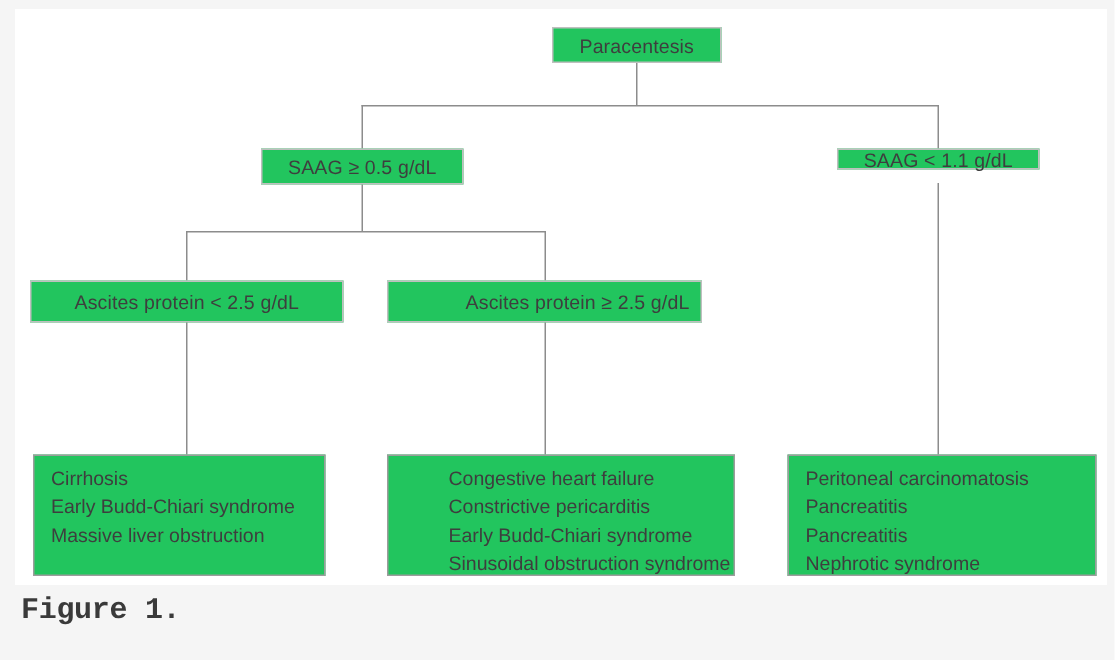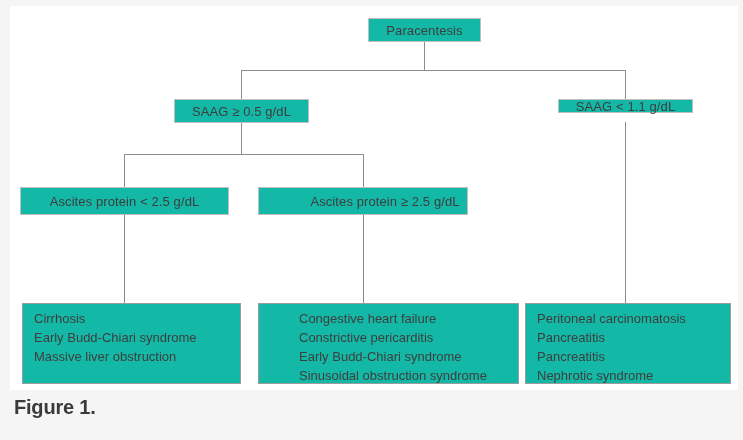--- a/index.html
+++ b/index.html
@@ -11,21 +11,21 @@
     overflow: hidden;
   }
   .stage { position: absolute; left: 0; top: 0; width: 743px; height: 440px; }
   .panel {
     position: absolute;
     left: 10px; top: 6px; width: 728px; height: 384px;
     background: #ffffff;
   }
   .node {
     position: absolute;
-    background: #14b8a6;
+    background: #22c55e;
     color: #3e3e3e;
     font-size: 13px;
     box-sizing: border-box;
   }
   .decision {
     border: 1px solid #bfbfbf;
     display: flex;
     align-items: center;
     justify-content: center;
     text-align: center;
@@ -41,21 +41,21 @@
   }
   .line {
     position: absolute;
     background: #8c8c8c;
   }
   .vline { width: 1px; }
   .hline { height: 1px; }
   .caption-title {
     position: absolute;
     left: 14px; top: 396px;
-    font-family: Liberation Sans, sans-serif;
+    font-family: Liberation Mono, monospace;
     font-weight: bold;
     font-size: 20px;
     color: #3a3a3a;
     letter-spacing: -0.2px;
   }
   .caption-text {
     position: absolute;
     left: 15px; top: 421px;
     font-family: "DejaVu Serif", "Liberation Serif", serif;
     font-size: 12.5px;
@@ -94,27 +94,27 @@
   </div>
 
   <div class="node decision" style="left:20px; top:187px; width:209px; height:28px;">
     <span>Ascites protein &lt; 2.5 g/dL</span>
   </div>
 
   <div class="node decision" style="left:258px; top:187px; width:210px; height:28px;padding-left:44px;">
     <span>Ascites protein ≥ 2.5 g/dL</span>
   </div>
 
-  <div class="node outcome" style="left:22px; top:303px; width:219px; height:81px;">
+  <div class="node outcome" style="left:22px; top:303px; width:195px; height:81px;">
     <div class="li">Cirrhosis</div>
     <div class="li">Early Budd-Chiari syndrome</div>
     <div class="li">Massive liver obstruction</div>
   </div>
 
-  <div class="node outcome" style="left:258px; top:303px; width:261px; height:81px;padding-left:40px;">
+  <div class="node outcome" style="left:258px; top:303px; width:232px; height:81px;padding-left:40px;">
     <div class="li">Congestive heart failure</div>
     <div class="li">Constrictive pericarditis</div>
     <div class="li">Early Budd-Chiari syndrome</div>
     <div class="li">Sinusoidal obstruction syndrome</div>
   </div>
 
   <div class="node outcome" style="left:525px; top:303px; width:206px; height:81px;">
     <div class="li">Peritoneal carcinomatosis</div>
     <div class="li">Pancreatitis</div>
     <div class="li">Pancreatitis</div>

